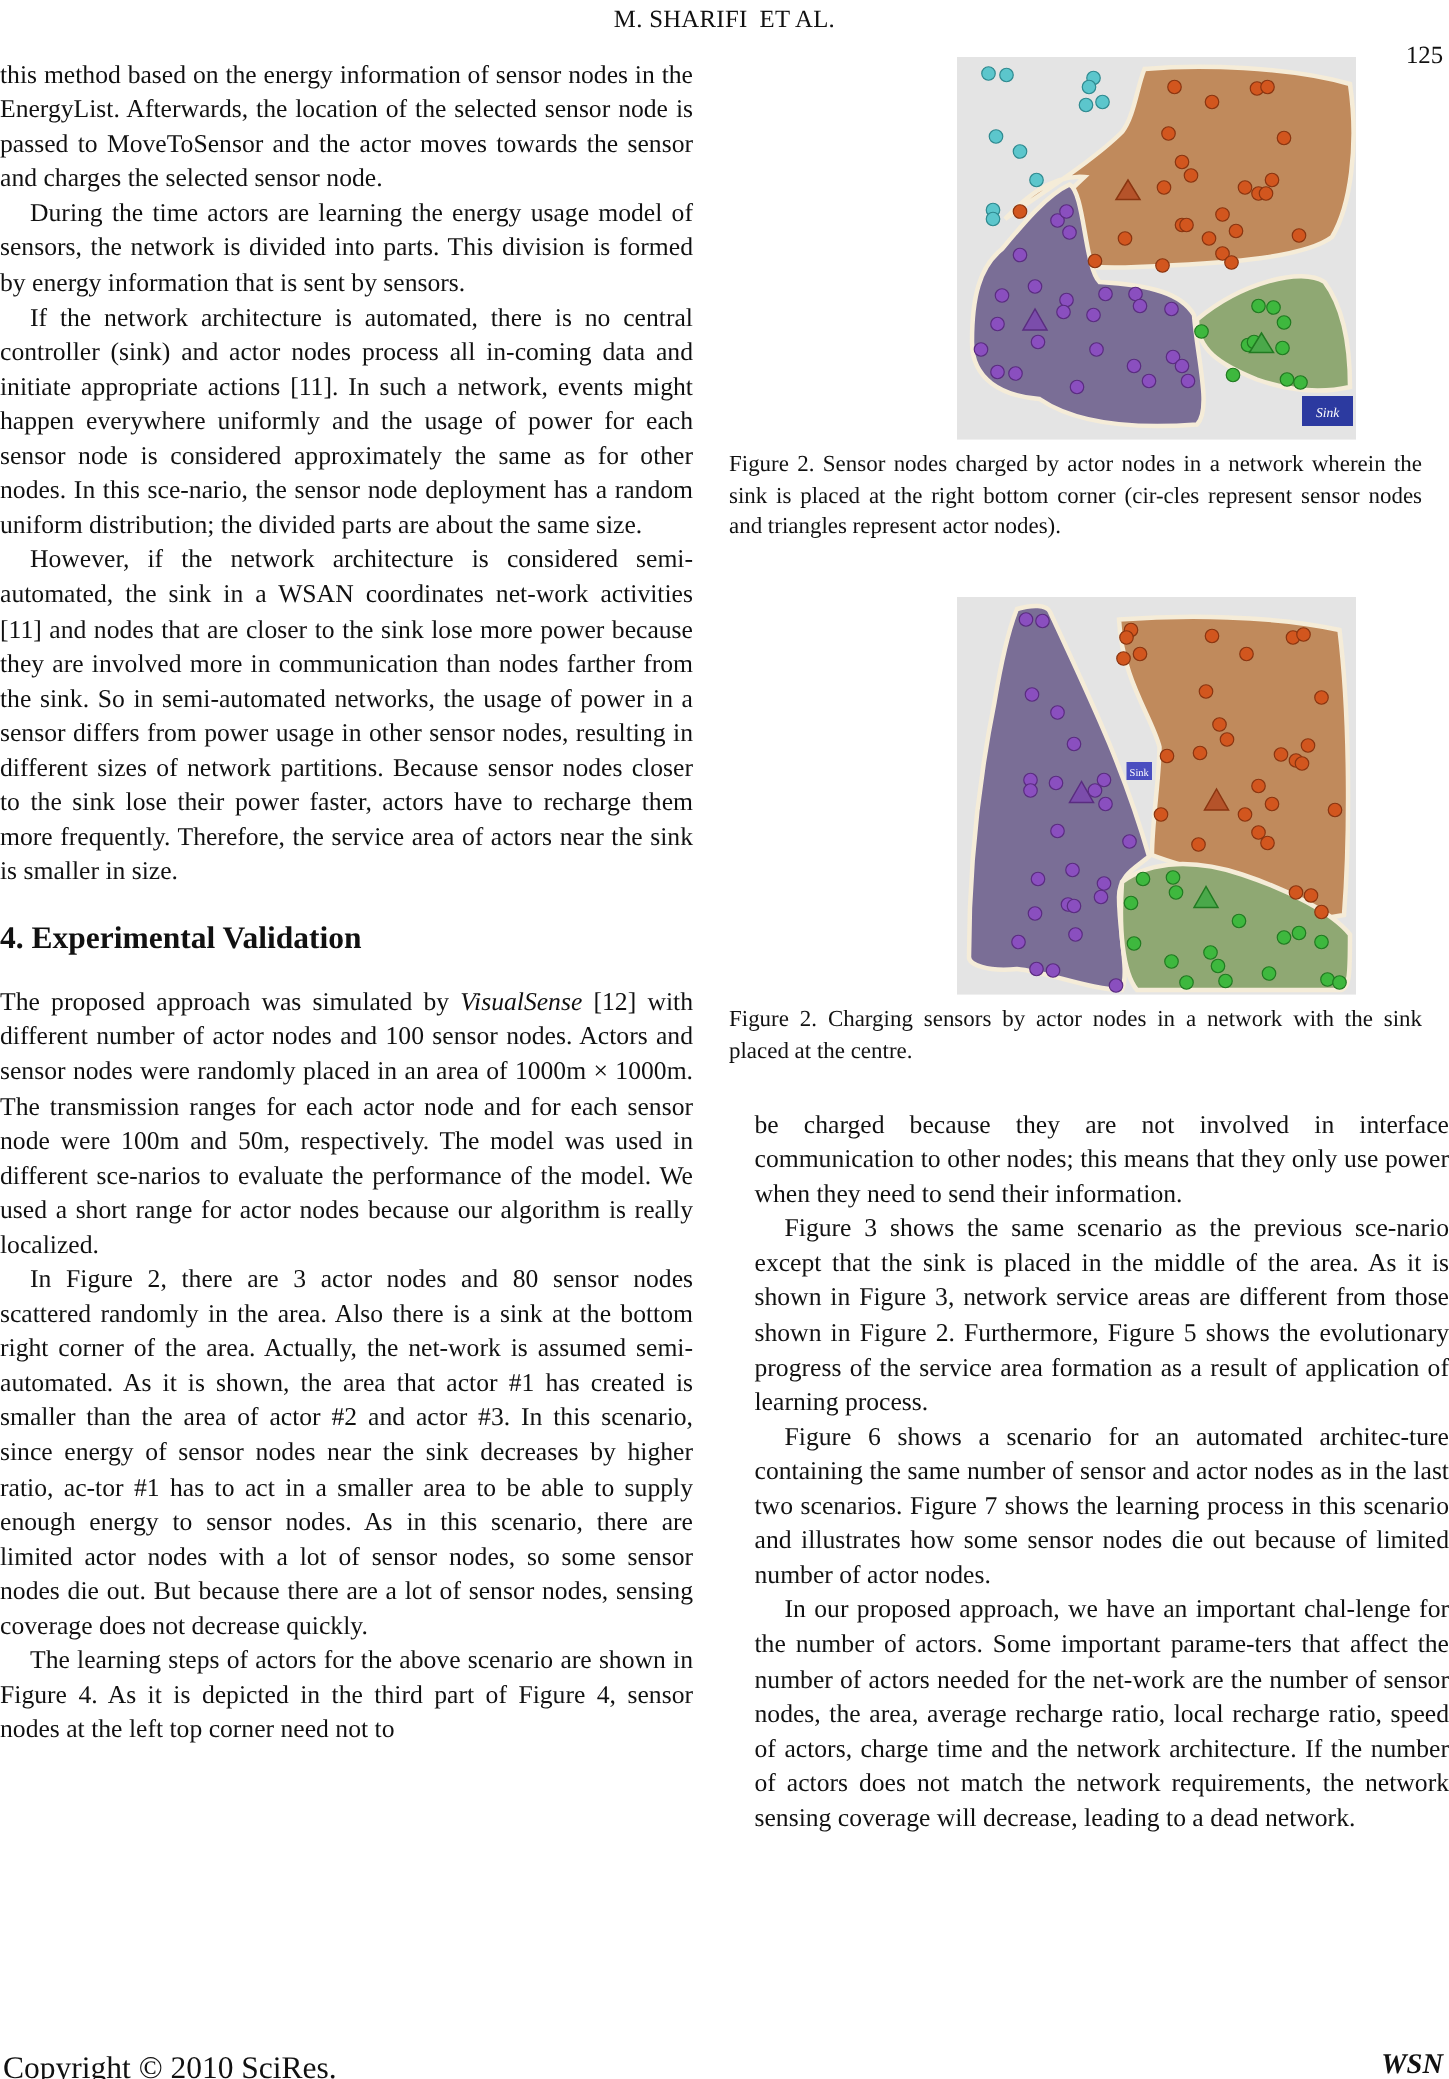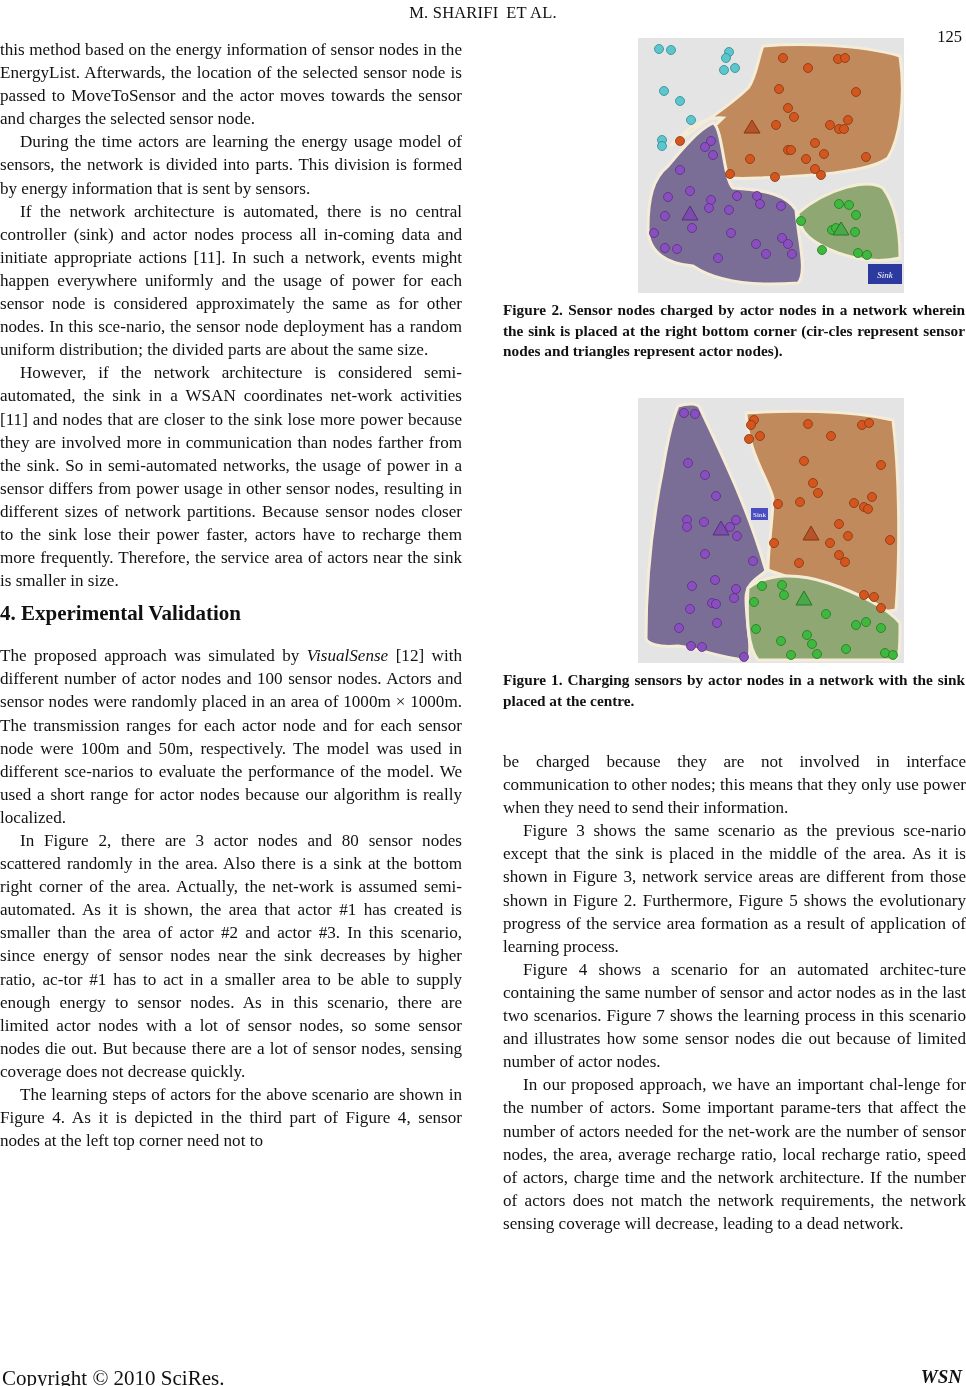--- a/index.html
+++ b/index.html
@@ -24,34 +24,34 @@
     font-size: 17.1px; line-height: 23.1px; text-align: justify;
     hyphens: none;
   }
   .col.left { left: 0; }
   .col.right { left: 503px; width: 463px; }
   .col p { margin: 0; text-indent: 0; }
   .col p.indent { text-indent: 20px; }
   .col p + p { margin-top: 0; }
   .section-title {
     font-family: "Liberation Serif", serif; font-weight: bold;
-    font-size: 21px; margin: 8px 0 18px 0; line-height: 26px;
+    font-size: 21px; margin: 20px 0 18px 0; line-height: 26px;
     text-align: left;
   }
   .figure {
     position: absolute; left: 601px; width: 266px; background: #e4e4e4;
     overflow: hidden;
     margin-left: 37px;
   }
   .figure svg { display: block; }
   .fig2 { top: 38px; height: 255px; }
   .fig3 { top: 398px; height: 265px; }
   .caption {
-    position: absolute; left: 503px; width: 462px;
-    font-family: "Liberation Serif", serif; font-weight: bold;
+    position: absolute; left: 486px; width: 462px;
+    font-family: "Liberation Serif", serif; font-weight: normal;
     font-size: 15.3px; line-height: 20.5px; text-align: justify;
   }
   .cap2 { top: 300px; }
   .cap3 { top: 670px; }
   .cap-last { text-align-last: left; }
   .footer-left {
     position: absolute; top: 1366px; left: 2px; font-size: 21px;
   }
   .footer-right {
     position: absolute; top: 1366px; right: 4px; font-size: 19px;
@@ -272,23 +272,23 @@
         <circle cx="174" cy="246" r="4.5"></circle>
       <circle cx="208" cy="251" r="4.5"></circle>
         <circle cx="153" cy="257" r="4.5"></circle>
         <circle cx="179" cy="256" r="4.5"></circle>
       <circle cx="247" cy="255" r="4.5"></circle>
         <circle cx="255" cy="257" r="4.5"></circle>
     </g>
     <polygon points="166,193 158,207 174,207" fill="#4aa84a" stroke="#217a21" stroke-width="1"></polygon>
   </svg>
 </div>
-<div class="caption cap3 cap-last">Figure 1. Charging sensors by actor nodes in a network with the sink placed at the centre.</div>
-
-<div class="col right" style="top: 738px; margin-top: 12px;">
+<div class="caption cap3 cap-last">Figure 2. Charging sensors by actor nodes in a network with the sink placed at the centre.</div>
+
+<div class="col right" style="top: 738px;">
   <p>be charged because they are not involved in interface communication to other nodes; this means that they only use power when they need to send their information.</p>
   <p class="indent">Figure 3 shows the same scenario as the previous sce-nario except that the sink is placed in the middle of the area. As it is shown in Figure 3, network service areas are different from those shown in Figure 2. Furthermore, Figure 5 shows the evolutionary progress of the service area formation as a result of application of learning process.</p>
-  <p class="indent">Figure 4 shows a scenario for an automated architec-ture containing the same number of sensor and actor nodes as in the last two scenarios. Figure 7 shows the learning process in this scenario and illustrates how some sensor nodes die out because of limited number of actor nodes.</p>
+  <p class="indent">Figure 6 shows a scenario for an automated architec-ture containing the same number of sensor and actor nodes as in the last two scenarios. Figure 7 shows the learning process in this scenario and illustrates how some sensor nodes die out because of limited number of actor nodes.</p>
   <p class="indent">In our proposed approach, we have an important chal-lenge for the number of actors. Some important parame-ters that affect the number of actors needed for the net-work are the number of sensor nodes, the area, average recharge ratio, local recharge ratio, speed of actors, charge time and the network architecture. If the number of actors does not match the network requirements, the network sensing coverage will decrease, leading to a dead network.</p>
 </div>
 
 <div class="footer-left">Copyright © 2010 SciRes.</div>
 <div class="footer-right">WSN</div>
 
 </body></html>

